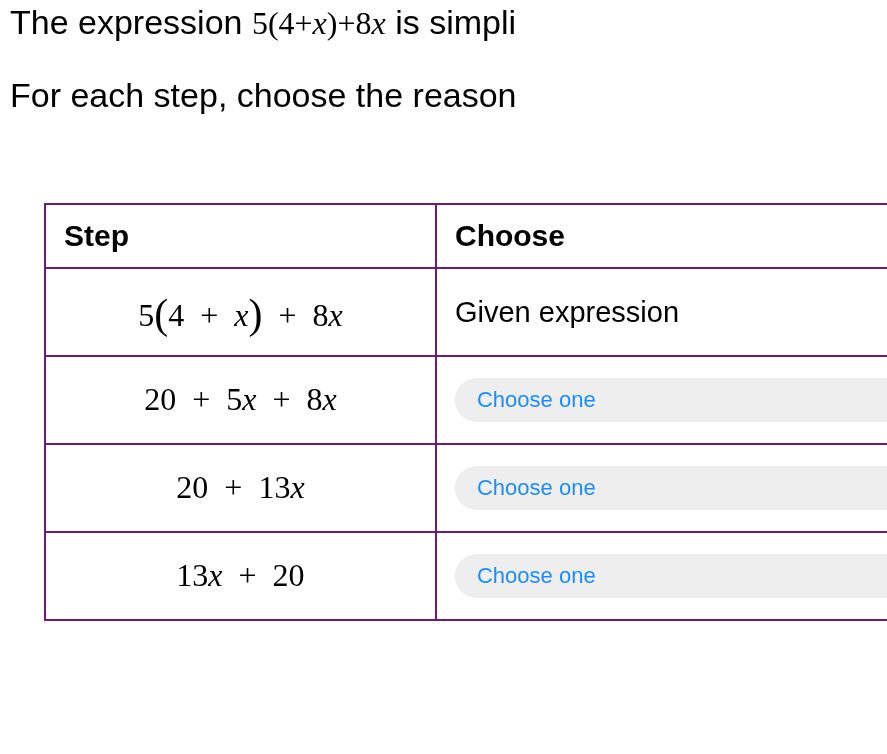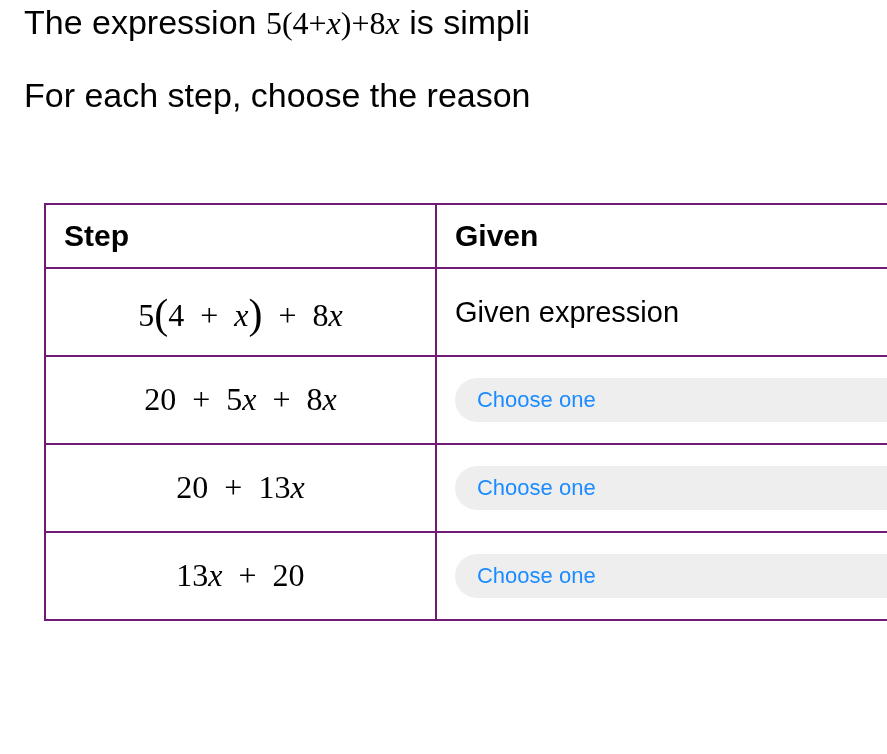--- a/index.html
+++ b/index.html
@@ -11,21 +11,21 @@
       font-family: Verdana, Arial, sans-serif;
       background: #fff;
       width: 887px;
       height: 754px;
       overflow: hidden;
       position: relative;
     }
     .intro {
       font-size: 34px;
       color: #000;
-      padding: 0 24px;
+      padding: 0 10px;
       line-height: 1.3;
     }
     .intro-line {
       margin-bottom: 28px;
       white-space: nowrap;
     }
     .math-expr {
       font-family: 'Times New Roman', Times, serif;
       font-size: 32px;
     }
@@ -105,21 +105,21 @@
     <span>The expression </span><span class="math-expr">5(4+<span class="var">x</span>)+8<span class="var">x</span></span><span> is simpli</span>
   </div>
   <div class="intro-line">For each step, choose the reason</div>
 </div>
 
 <div class="table-wrap">
   <table class="right-cut">
     <thead>
       <tr>
         <th class="col-step">Step</th>
-        <th class="col-reason">Given</th>
+        <th class="col-reason">Choose</th>
       </tr>
     </thead>
     <tbody>
       <tr>
         <td class="col-step math-cell">
           5<span class="big-paren">(</span>4 &nbsp;+&nbsp; <span class="var">x</span><span class="big-paren">)</span> &nbsp;+&nbsp; 8<span class="var">x</span>
         </td>
         <td class="col-reason">
           <span class="reason-text">Given expression</span>
         </td>

